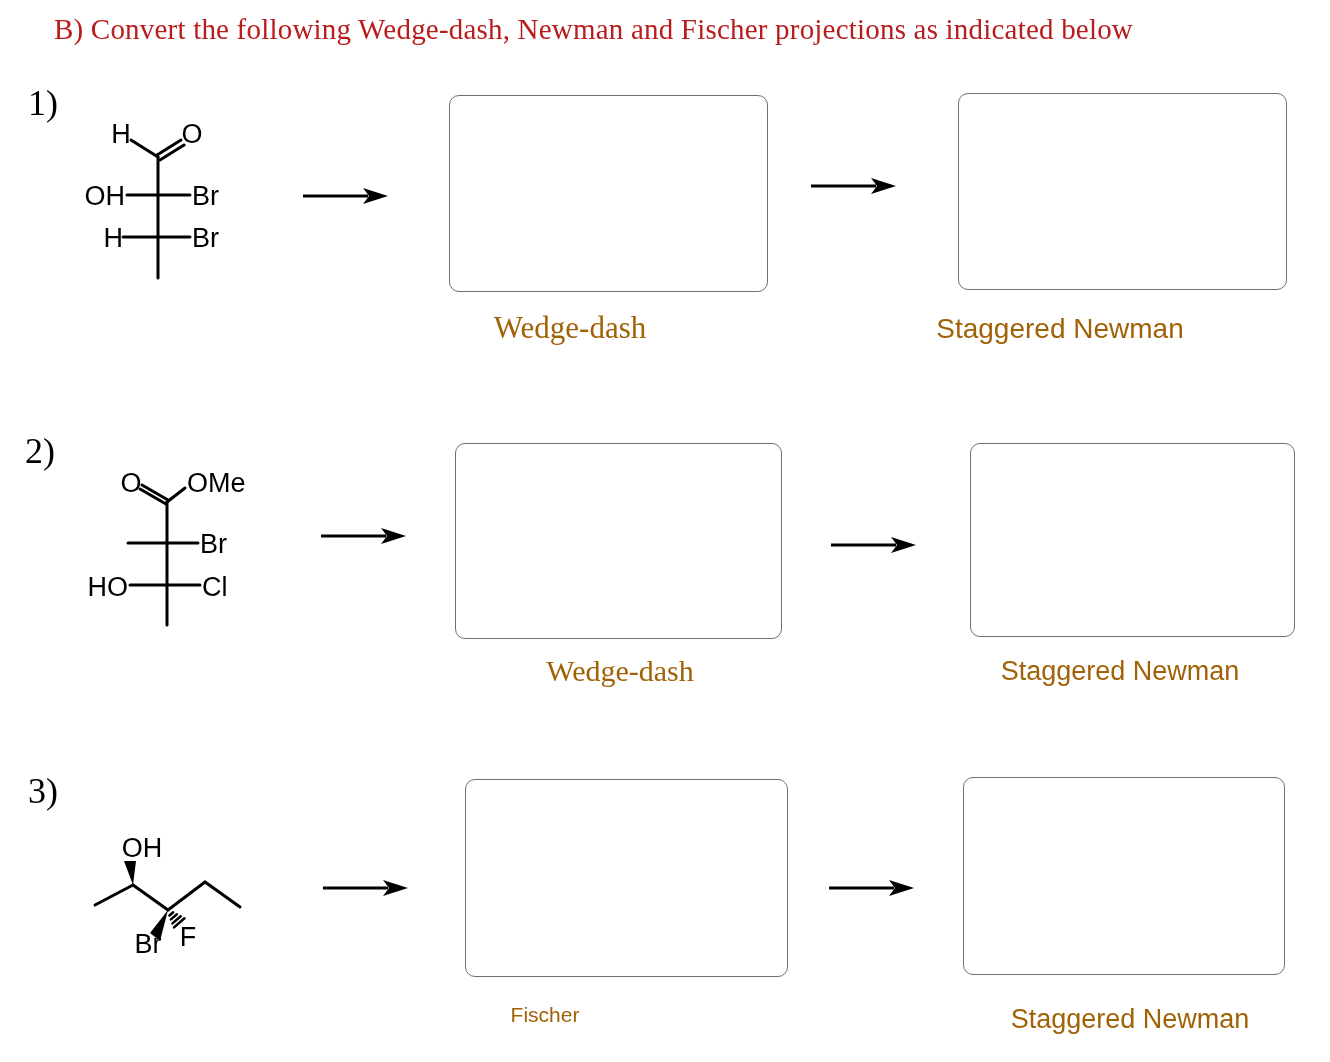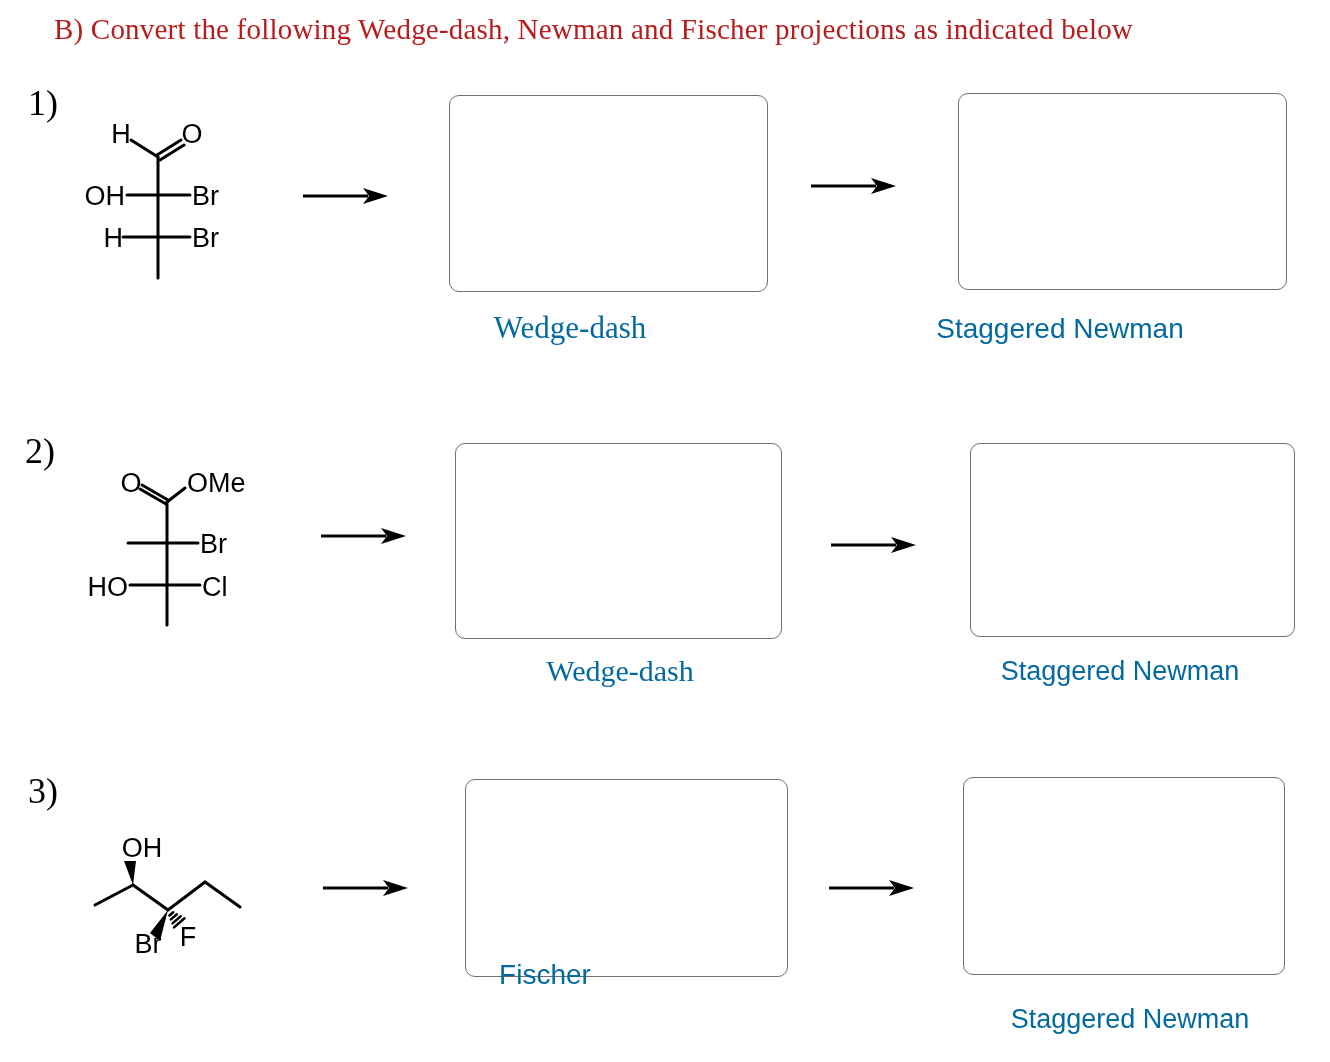--- a/index.html
+++ b/index.html
@@ -15,21 +15,21 @@
     letter-spacing:0.2px;
     margin-left:42px;
   }
   .row-number { font-size:36px; color:#000; }
   .answer-box {
     border:1.6px solid #6f6f6f;
     border-radius:10px;
     background:#ffffff;
     box-sizing:border-box;
   }
-  .box-label { white-space:nowrap; transform:translateX(-50%); color:#0369a1; }
+  .box-label { white-space:nowrap; transform:translateX(-50%); color:#a16207; }
   .serif-label { font-family:"Liberation Serif", serif; font-size:31px; }
   .sans-label  { font-family:Liberation Sans, sans-serif; font-size:27px; }
   svg.molecule text {
     font-family:"Liberation Sans", sans-serif;
     font-size:27px; fill:#000000;
   }
   svg.arrow { overflow:visible; }
 </style>
 </head>
 <body>
@@ -141,21 +141,21 @@
   </g>
 </svg>
 
 <svg class="abs arrow" style="left:320px; top:876px;" width="90" height="24" viewBox="0 0 90 24">
   <line x1="3" y1="12" x2="68" y2="12" stroke="#000" stroke-width="3"></line>
   <polygon points="63,4 88,12 63,20 69,12" fill="#000"></polygon>
 </svg>
 
 <div class="abs answer-box" style="left:465px; top:779px; width:323px; height:198px;"></div>
 
-<div class="abs box-label sans-label" style="left:545px; top:959px; font-size:28px;">Fischer</div>
+<div class="abs box-label sans-label" style="left:545px; top:1003px; font-size:21px;">Fischer</div>
 
 <svg class="abs arrow" style="left:826px; top:876px;" width="90" height="24" viewBox="0 0 90 24">
   <line x1="3" y1="12" x2="68" y2="12" stroke="#000" stroke-width="3"></line>
   <polygon points="63,4 88,12 63,20 69,12" fill="#000"></polygon>
 </svg>
 
 <div class="abs answer-box" style="left:963px; top:777px; width:322px; height:198px;"></div>
 
 <div class="abs box-label sans-label" style="left:1130px; top:1004px;">Staggered Newman</div>
 

